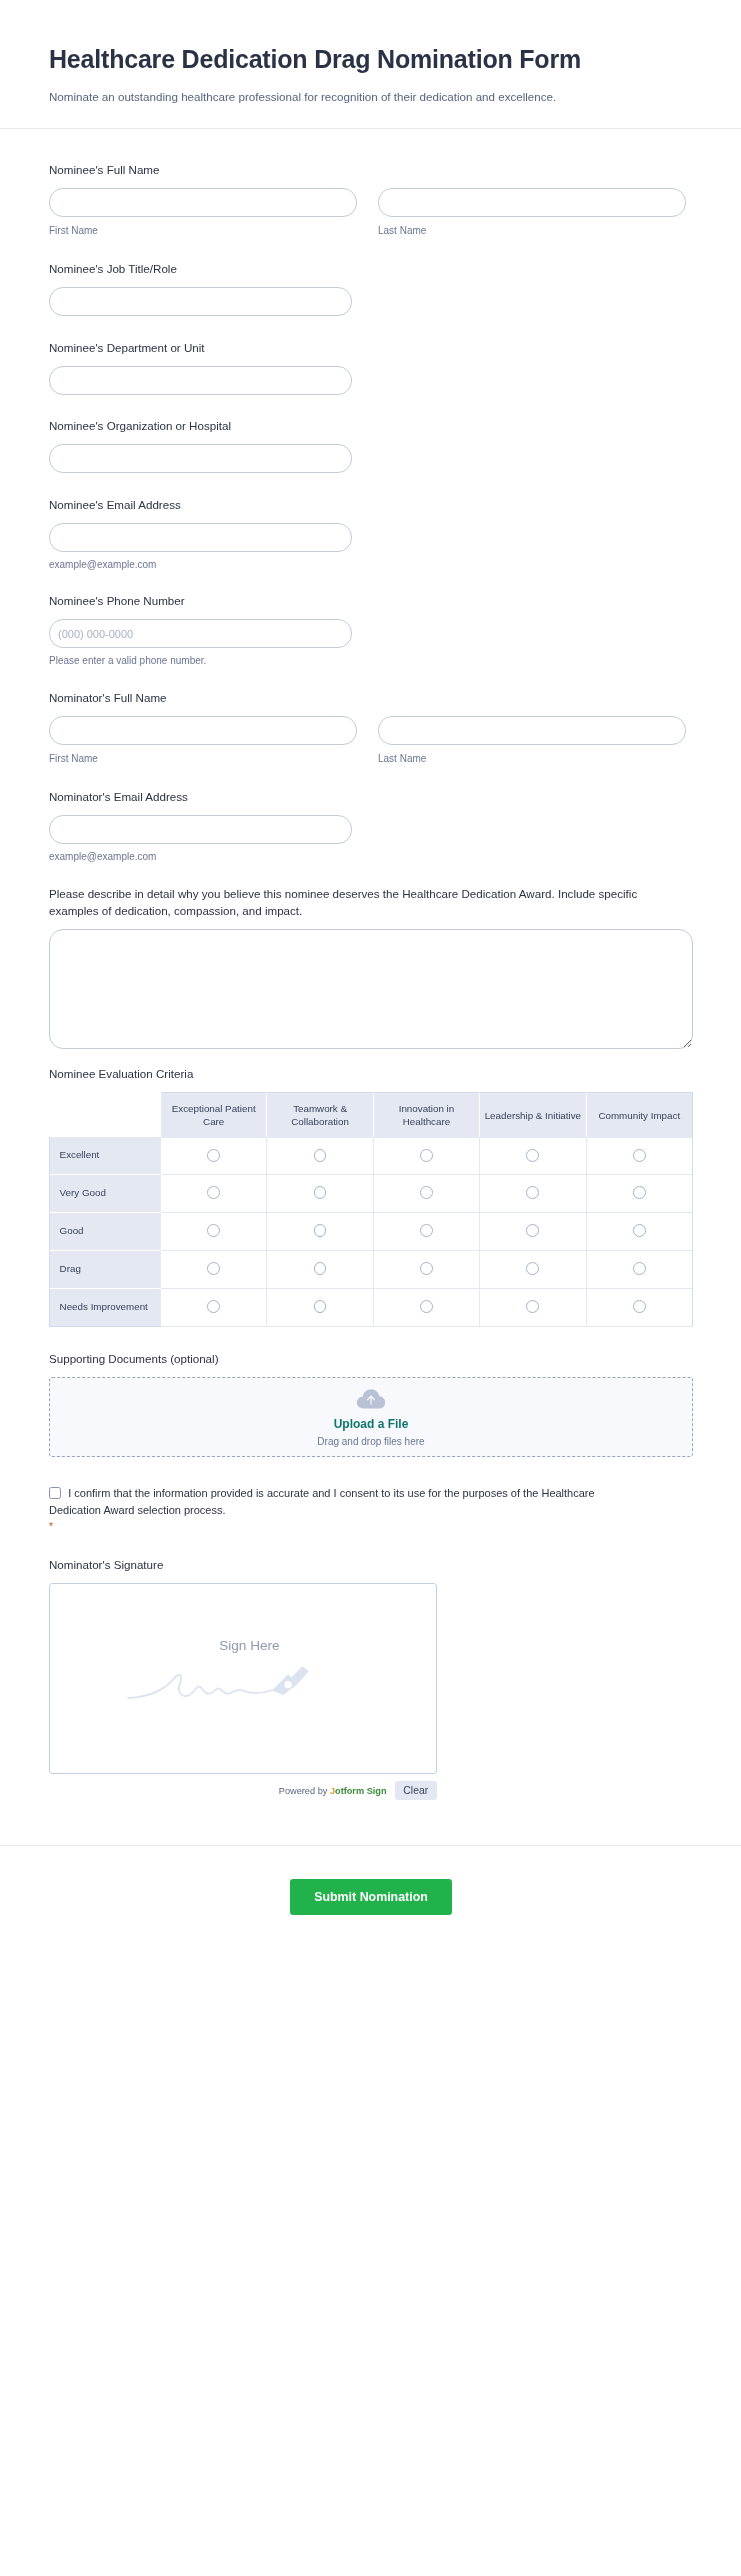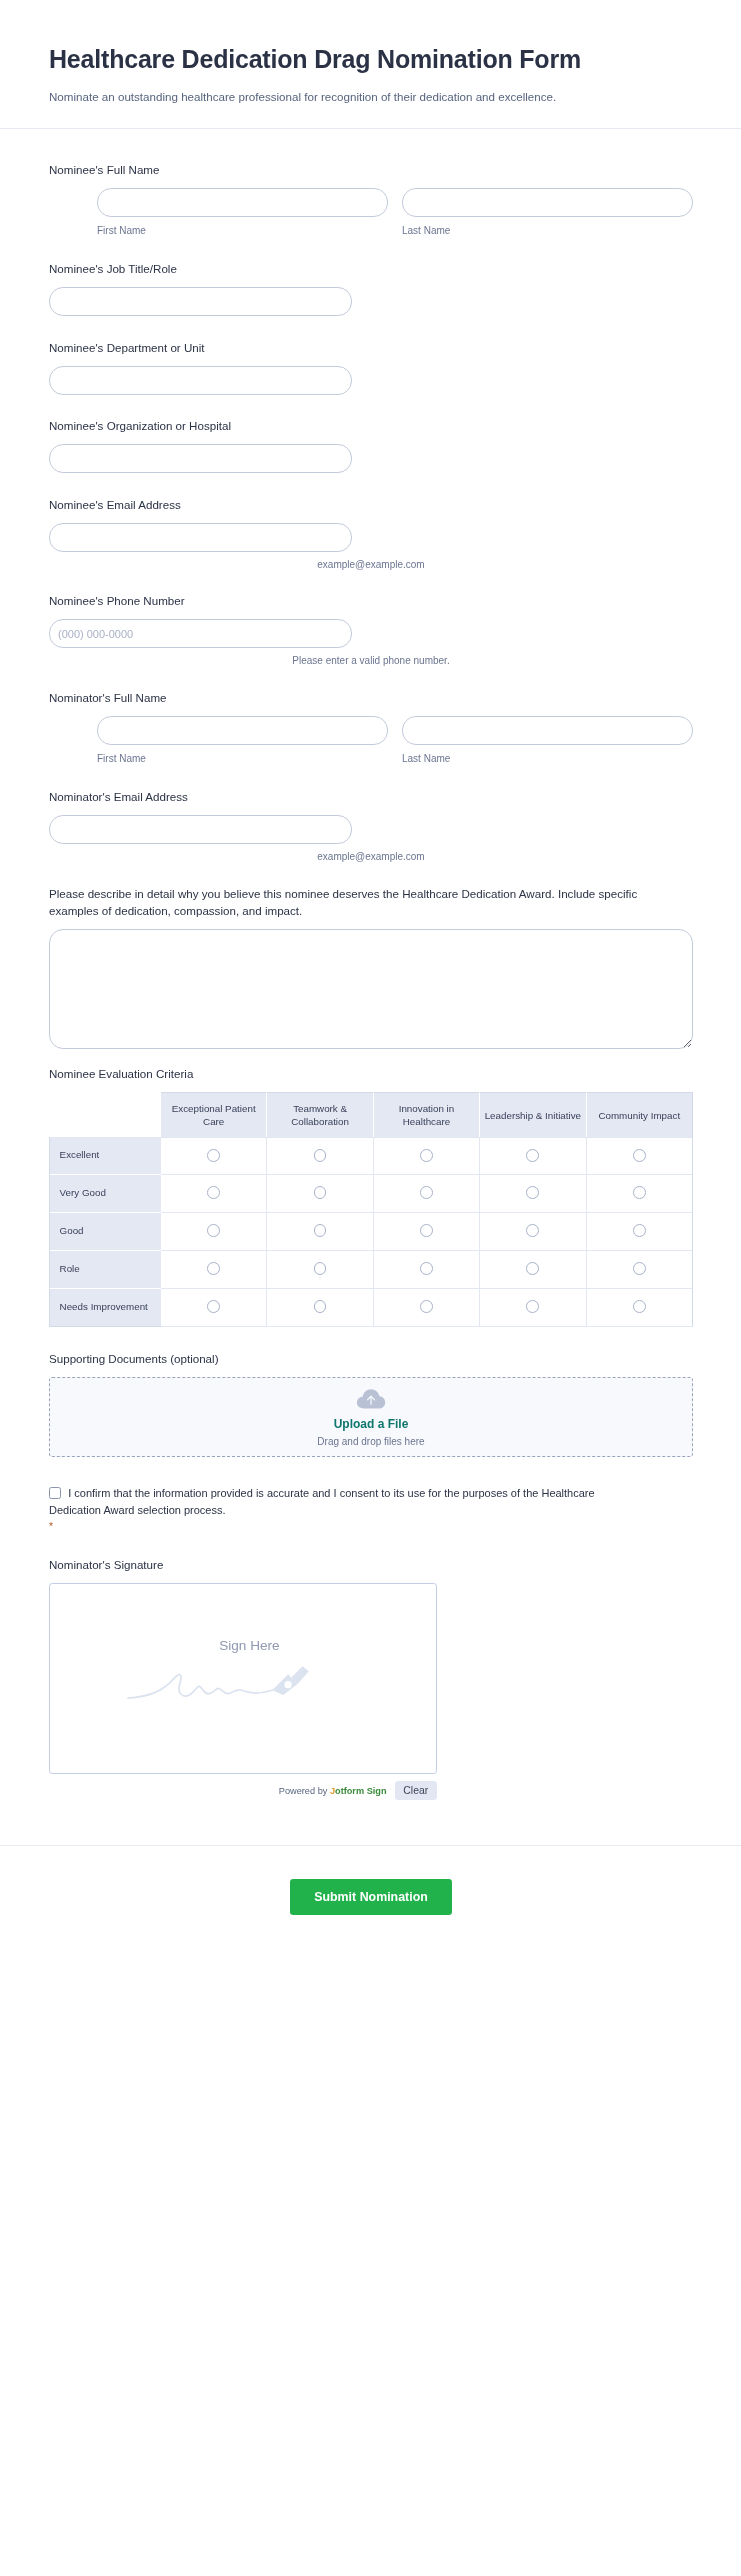--- a/index.html
+++ b/index.html
@@ -55,22 +55,21 @@
     font-size: 11.6px;
     font-weight: 500;
     color: #2b3245;
     line-height: 1.5;
     margin-bottom: 9.6px;
   }
   .field-label.wide { max-width: 638px; }
 
   .row2 {
     display: flex;
-    gap: 14px;
-    margin-left: 48px;
+    gap: 21px;
   }
   .col {
     width: 308px;
   }
 
   input.txt, textarea.txt {
     width: 100%;
     height: 29px;
     border: 0.8px solid #c3cad9;
     border-radius: 14px;
@@ -90,21 +89,20 @@
     font-size: 10px;
     color: #6b7590;
     margin-top: 7.2px;
     line-height: 1.4;
   }
   .hint {
     display: block;
     font-size: 10px;
     color: #6b7590;
     margin-top: 7.2px;
-    text-align: center;
   }
   textarea.txt {
     height: 120px;
     resize: vertical;
     padding: 8px;
     display: block;
   }
 
   
   .matrix-wrap { padding-top: 3.2px; }
@@ -406,21 +404,21 @@
           </tr>
           <tr>
             <th class="rowhead">Good</th>
             <td class="cell"><span class="radio-dot"></span></td>
             <td class="cell"><span class="radio-dot"></span></td>
             <td class="cell"><span class="radio-dot"></span></td>
             <td class="cell"><span class="radio-dot"></span></td>
             <td class="cell"><span class="radio-dot"></span></td>
           </tr>
           <tr>
-            <th class="rowhead">Role</th>
+            <th class="rowhead">Drag</th>
             <td class="cell"><span class="radio-dot"></span></td>
             <td class="cell"><span class="radio-dot"></span></td>
             <td class="cell"><span class="radio-dot"></span></td>
             <td class="cell"><span class="radio-dot"></span></td>
             <td class="cell"><span class="radio-dot"></span></td>
           </tr>
           <tr>
             <th class="rowhead">Needs Improvement</th>
             <td class="cell"><span class="radio-dot"></span></td>
             <td class="cell"><span class="radio-dot"></span></td>

